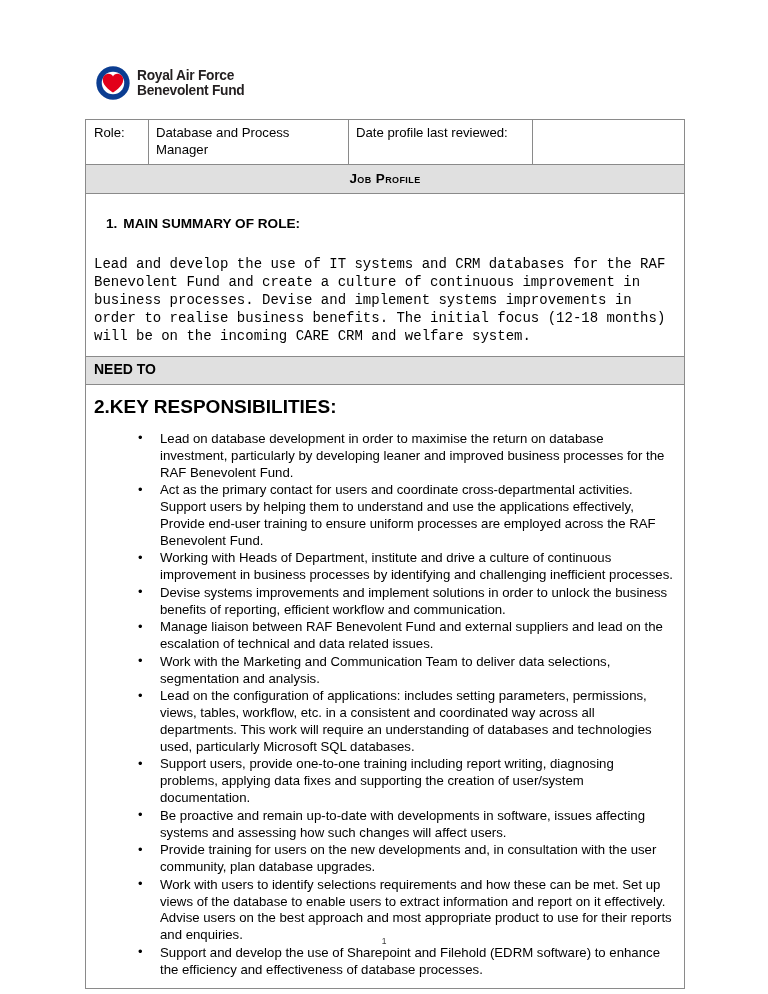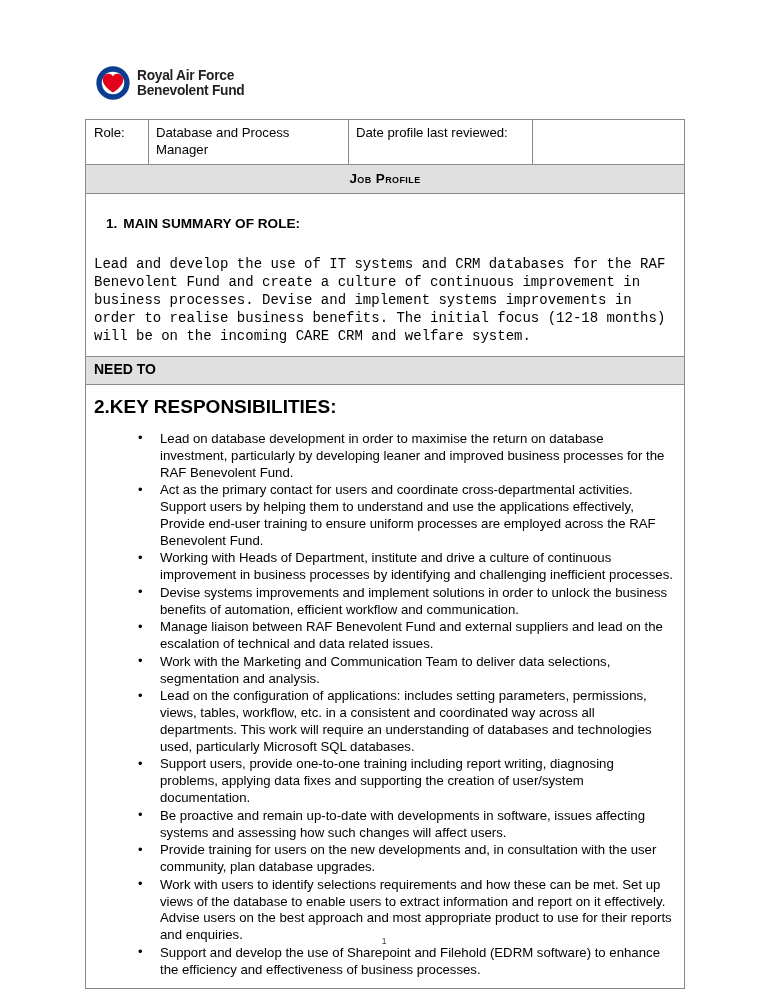--- a/index.html
+++ b/index.html
@@ -219,29 +219,29 @@
         </td>
       </tr>
 
       <tr>
         <td class="section-cell" colspan="4">
           <p class="resp-heading"><span class="num">2.</span><span>KEY RESPONSIBILITIES:</span></p>
           <ul class="bullets">
             <li>Lead on database development in order to maximise the return on database investment, particularly by developing leaner and improved business processes for the RAF Benevolent Fund.</li>
             <li>Act as the primary contact for users and coordinate cross-departmental activities.  Support users by helping them to understand and use the applications effectively, Provide end-user training to ensure uniform processes are employed across the RAF Benevolent Fund.</li>
             <li>Working with Heads of Department, institute and drive a culture of continuous improvement in business processes by identifying and challenging inefficient processes.</li>
-            <li>Devise systems improvements and implement solutions in order to unlock the business benefits of automation, efficient workflow and communication.</li>
+            <li>Devise systems improvements and implement solutions in order to unlock the business benefits of reporting, efficient workflow and communication.</li>
             <li>Manage liaison between RAF Benevolent Fund and external suppliers and lead on the escalation of technical and data related issues.</li>
             <li>Work with the Marketing and Communication Team to deliver data selections, segmentation and analysis.</li>
             <li>Lead on the configuration of applications: includes setting parameters, permissions, views, tables, workflow, etc. in a consistent and coordinated way across all departments.  This work will require an understanding of databases and technologies used, particularly Microsoft SQL databases.</li>
             <li>Support users, provide one-to-one training including report writing, diagnosing problems, applying data fixes and supporting the creation of user/system documentation.</li>
             <li>Be proactive and remain up-to-date with developments in software, issues affecting systems and assessing how such changes will affect users.</li>
             <li>Provide training for users on the new developments and, in consultation with the user community, plan database upgrades.</li>
             <li>Work with users to identify selections requirements and how these can be met.  Set up views of the database to enable users to extract information and report on it effectively.  Advise users on the best approach and most appropriate product to use for their reports and enquiries.</li>
-            <li>Support and develop the use of Sharepoint and Filehold (EDRM software) to enhance the efficiency and effectiveness of business processes.</li>
+            <li>Support and develop the use of Sharepoint and Filehold (EDRM software) to enhance the efficiency and effectiveness of database processes.</li>
           </ul>
         </td>
       </tr>
     </tbody>
   </table>
 
   <div class="footer">1</div>
 
 </div>
 

